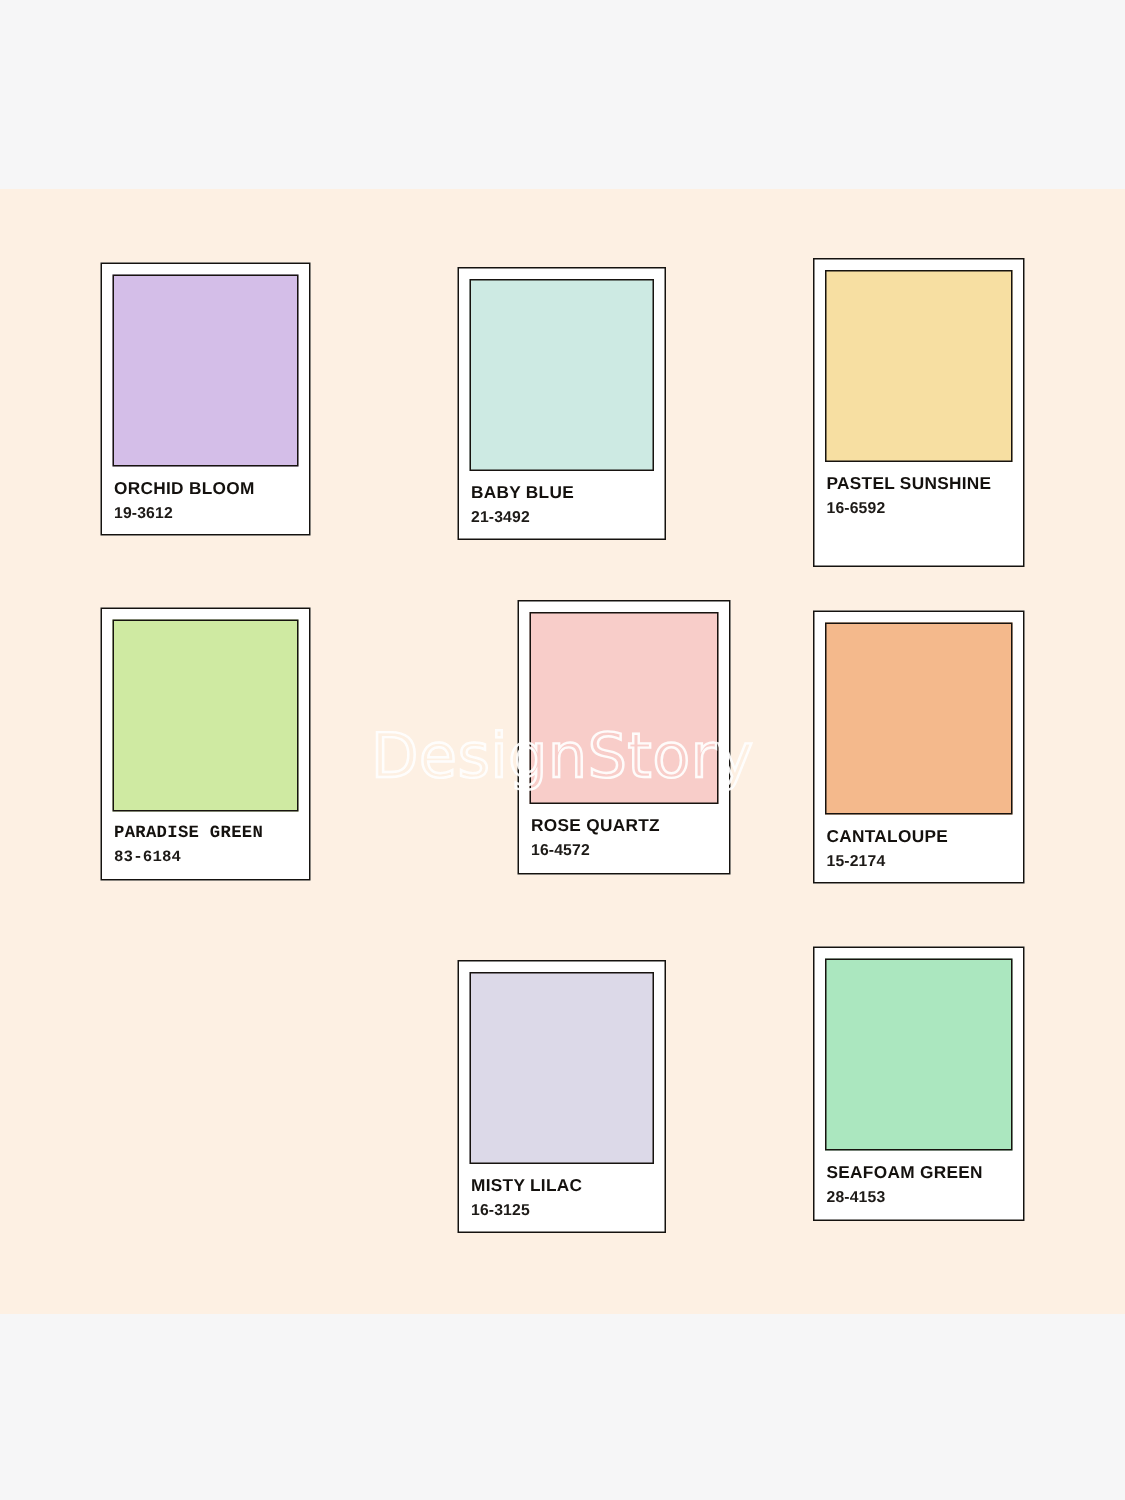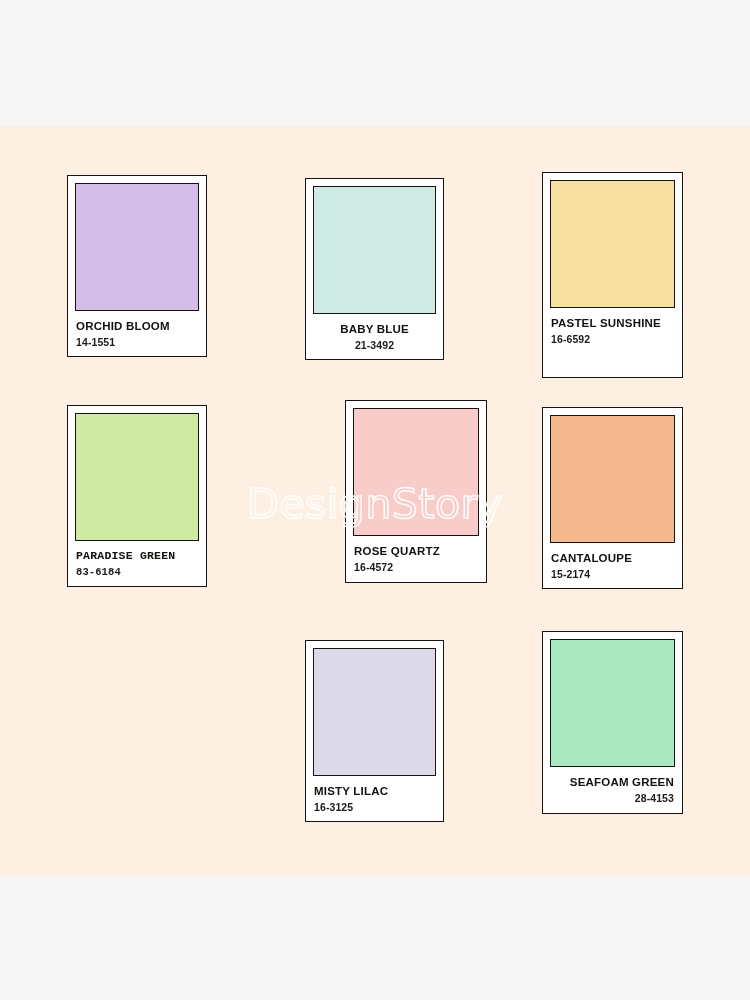--- a/index.html
+++ b/index.html
@@ -66,28 +66,28 @@
     color: #1d1a17;
     margin-top: 4px;
     line-height: 1.1;
   }
   
   .col0 { left: 67px; }
   .col1 { left: 305px; }
   .col2 { left: 542px; }
   
   .r0c0 { top:  49px; width: 140px; height: 182px; }
-  .r0c1 { top:  52px; width: 139px; height: 182px; text-align: center; }
+  .r0c1 { top:  52px; width: 139px; height: 182px; }
   .r0c2 { top:  46px; width: 141px; height: 206px; }
   .r1c0 { top: 279px; width: 140px; height: 182px; font-family: Liberation Mono, monospace; }
   .r1c1 { top: 274px; width: 142px; height: 183px; margin-left: 40px; }
   .r1c2 { top: 281px; width: 141px; height: 182px; }
   .r2c0 { top: 510px; width: 140px; height: 182px; }
   .r2c1 { top: 514px; width: 139px; height: 182px; }
-  .r2c2 { top: 505px; width: 141px; height: 183px; text-align: right; }
+  .r2c2 { top: 505px; width: 141px; height: 183px; }
 
   #watermark {
     position: absolute;
     left: 0;
     top: 0;
     width: 750px;
     height: 1000px;
     pointer-events: none;
   }
   #watermark text {
@@ -106,21 +106,21 @@
 
 <div id="page" style="background-color: rgb(246, 246, 247);">
 
   <div id="panel" style="background-color: rgb(253, 240, 227);">
     <div id="grid">
 
       <div class="card col0 r0c0">
         <div class="swatch" style="background-color: rgb(212, 190, 232);"></div>
         <div class="caption">
           <div class="cname">ORCHID BLOOM</div>
-          <div class="ccode">14-1551</div>
+          <div class="ccode">19-3612</div>
         </div>
       </div>
 
       <div class="card col1 r0c1">
         <div class="swatch" style="background-color: rgb(205, 234, 227);"></div>
         <div class="caption">
           <div class="cname">BABY BLUE</div>
           <div class="ccode">21-3492</div>
         </div>
       </div>

